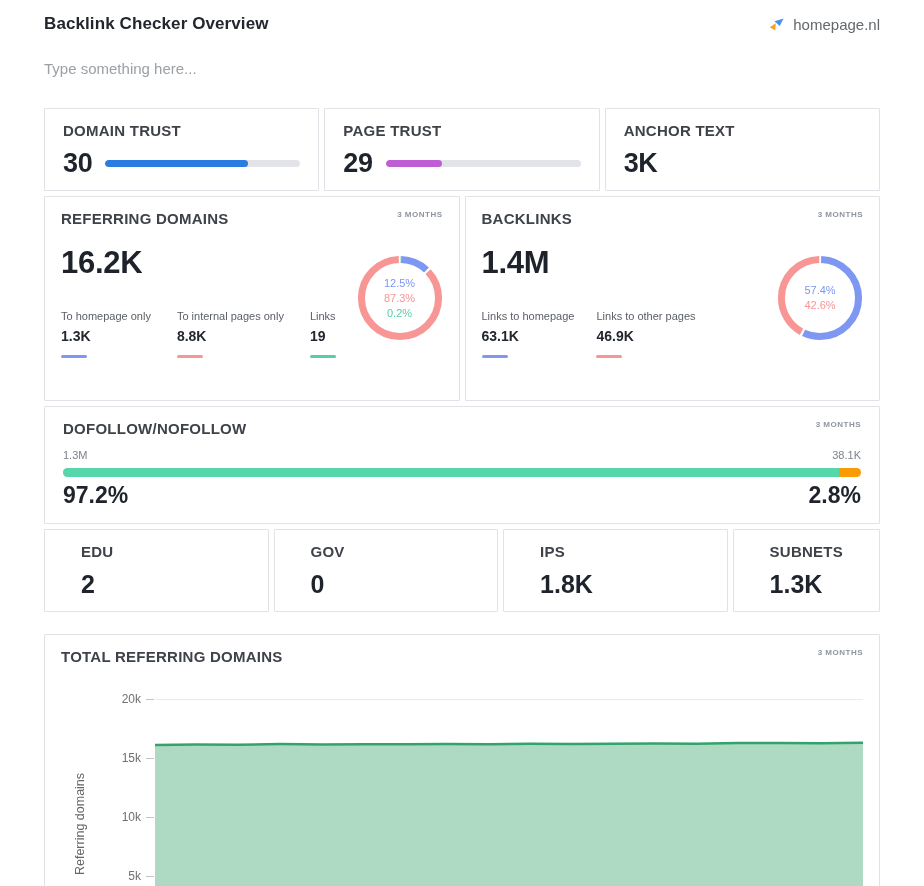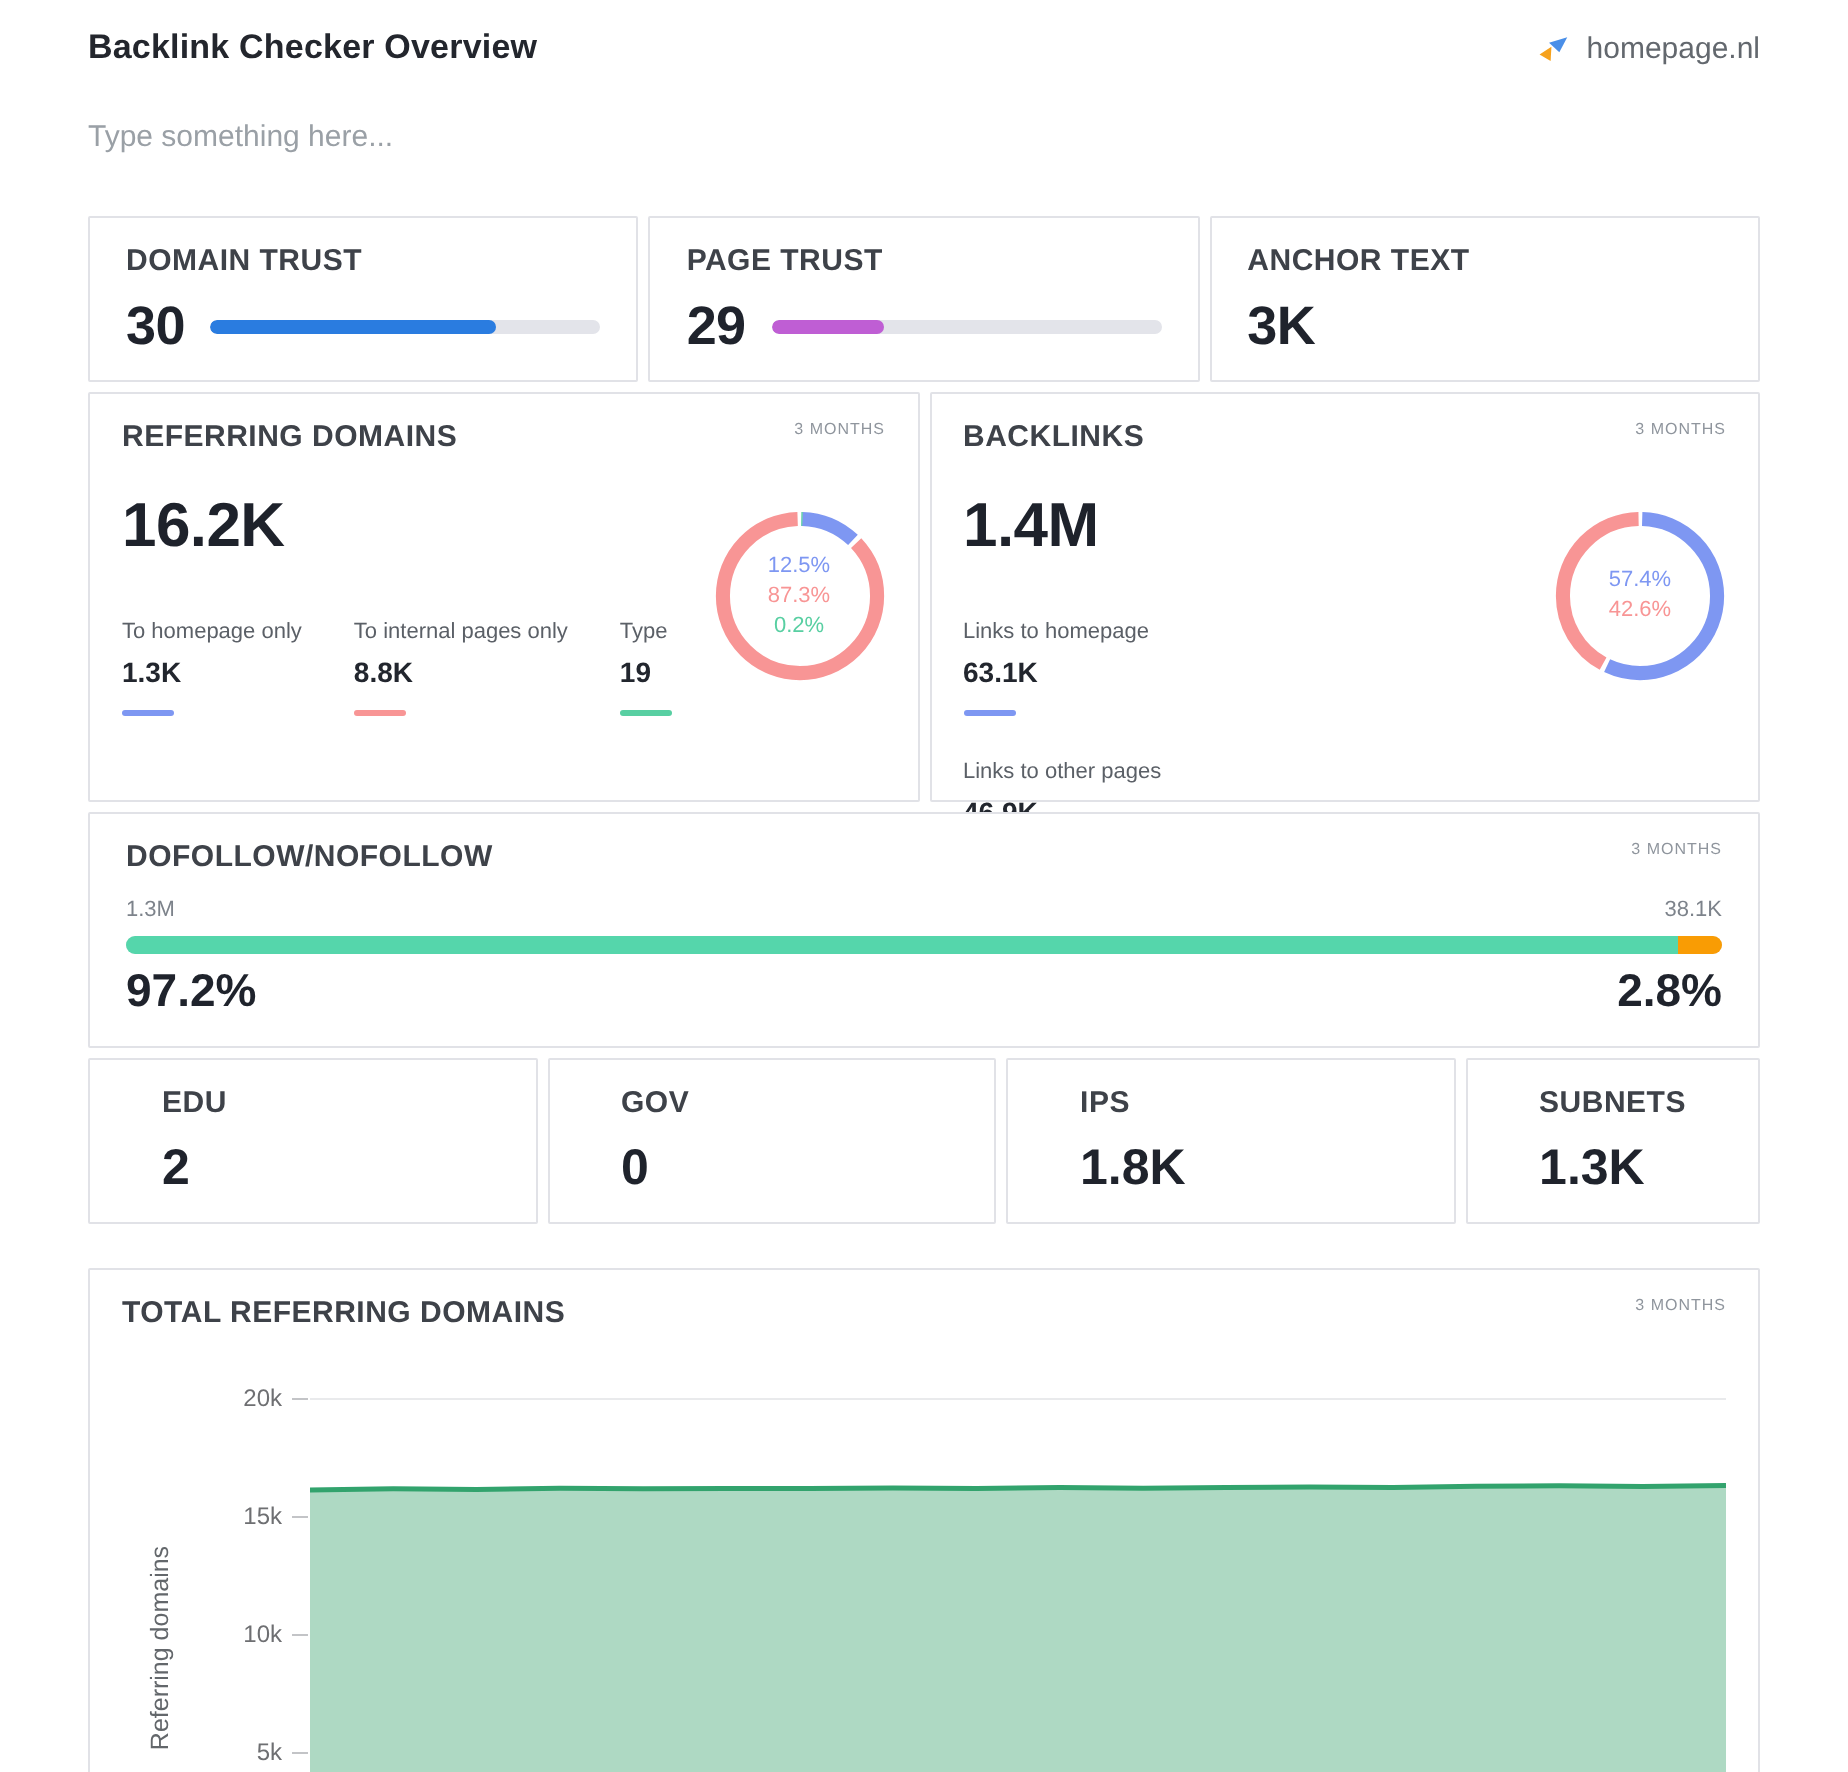--- a/index.html
+++ b/index.html
@@ -12,21 +12,21 @@
   .brand { display:flex; align-items:center; gap:7px; font-size:15px; color:#63686e; }
   .brand svg { width:19px; height:19px; }
 
   .search-line { margin-top:26px; margin-bottom:30px; }
   .search-line input { border:none; outline:none; width:420px; font-size:15px;
     font-family:inherit; color:#44484e; background:transparent; }
   .search-line input::placeholder { color:#9aa0a6; }
 
   .card { background:#fff; border:1px solid #e1e2e7; border-radius:1px; position:relative; }
   .card-title { font-size:15px; font-weight:700; color:#3e4249; letter-spacing:.25px; }
-  .period { font-size:8px; font-weight:400; color:#8f959d; letter-spacing:.5px;text-align:center; }
+  .period { font-size:8px; font-weight:700; color:#8f959d; letter-spacing:.5px;text-align:center; }
   .card-head { display:flex; justify-content:space-between; align-items:flex-start; }
 
   .row1 { display:grid; grid-template-columns:1fr 1fr 1fr; gap:5px; }
   .trust-card { height:83px; padding:13px 18px; }
   .trust-value-row { display:flex; align-items:center; margin-top:9px; }
   .trust-number { font-size:27px; font-weight:600; color:#1f232c; letter-spacing:-.3px; }
   .progress-track { flex:1; height:7px; border-radius:4px; background:#e3e4ea; margin-left:13px; overflow:hidden; }
   .progress-fill { height:100%; border-radius:4px; }
 
   .row2 { display:grid; grid-template-columns:1fr 1fr; gap:5px; margin-top:5px; }
@@ -127,21 +127,21 @@
           <div class="stat-label">To homepage only</div>
           <div class="stat-value">1.3K</div>
           <div class="stat-bar" style="background: rgb(126, 151, 242);"></div>
         </div>
         <div class="stat">
           <div class="stat-label">To internal pages only</div>
           <div class="stat-value">8.8K</div>
           <div class="stat-bar" style="background: rgb(248, 149, 149);"></div>
         </div>
         <div class="stat">
-          <div class="stat-label">Type</div>
+          <div class="stat-label">Links</div>
           <div class="stat-value">19</div>
           <div class="stat-bar" style="background: rgb(88, 207, 162);"></div>
         </div>
       </div>
       <div class="donut">
           <svg viewBox="0 0 100 100">
             <circle cx="50" cy="50" r="41" fill="none" stroke="#7e97f2" stroke-width="7.5" stroke-dasharray="29.80 227.81" stroke-dashoffset="-1.20" transform="rotate(-90 50 50)"></circle>
             <circle cx="50" cy="50" r="41" fill="none" stroke="#f89595" stroke-width="7.5" stroke-dasharray="222.49 35.12" stroke-dashoffset="-33.40" transform="rotate(-90 50 50)"></circle>
             <circle cx="50" cy="50" r="41" fill="none" stroke="#58cfa2" stroke-width="7.5" stroke-dasharray="0.70 256.91" stroke-dashoffset="-258.30" transform="rotate(-90 50 50)"></circle>
           </svg>
@@ -152,21 +152,21 @@
         </div>
       </div>
     </section>
 
     <section class="card panel">
       <div class="card-head">
         <div class="card-title">BACKLINKS</div>
         <div class="period">3 MONTHS</div>
       </div>
       <div class="big-value">1.4M</div>
-      <div class="stats-row" style="gap:22px;flex-direction:column;">
+      <div class="stats-row" style="gap:22px;">
         <div class="stat">
           <div class="stat-label">Links to homepage</div>
           <div class="stat-value">63.1K</div>
           <div class="stat-bar" style="background: rgb(126, 151, 242);"></div>
         </div>
         <div class="stat">
           <div class="stat-label">Links to other pages</div>
           <div class="stat-value">46.9K</div>
           <div class="stat-bar" style="background: rgb(248, 149, 149);"></div>
         </div>

